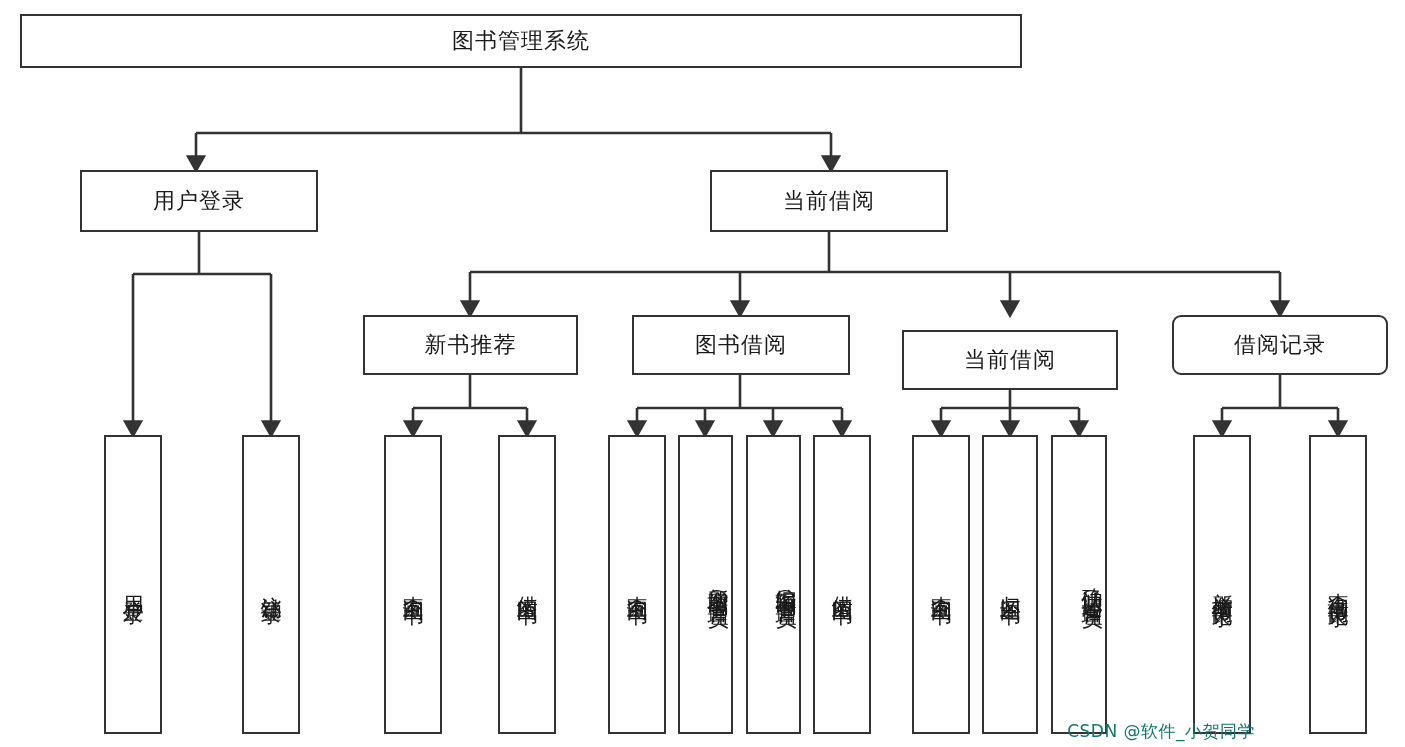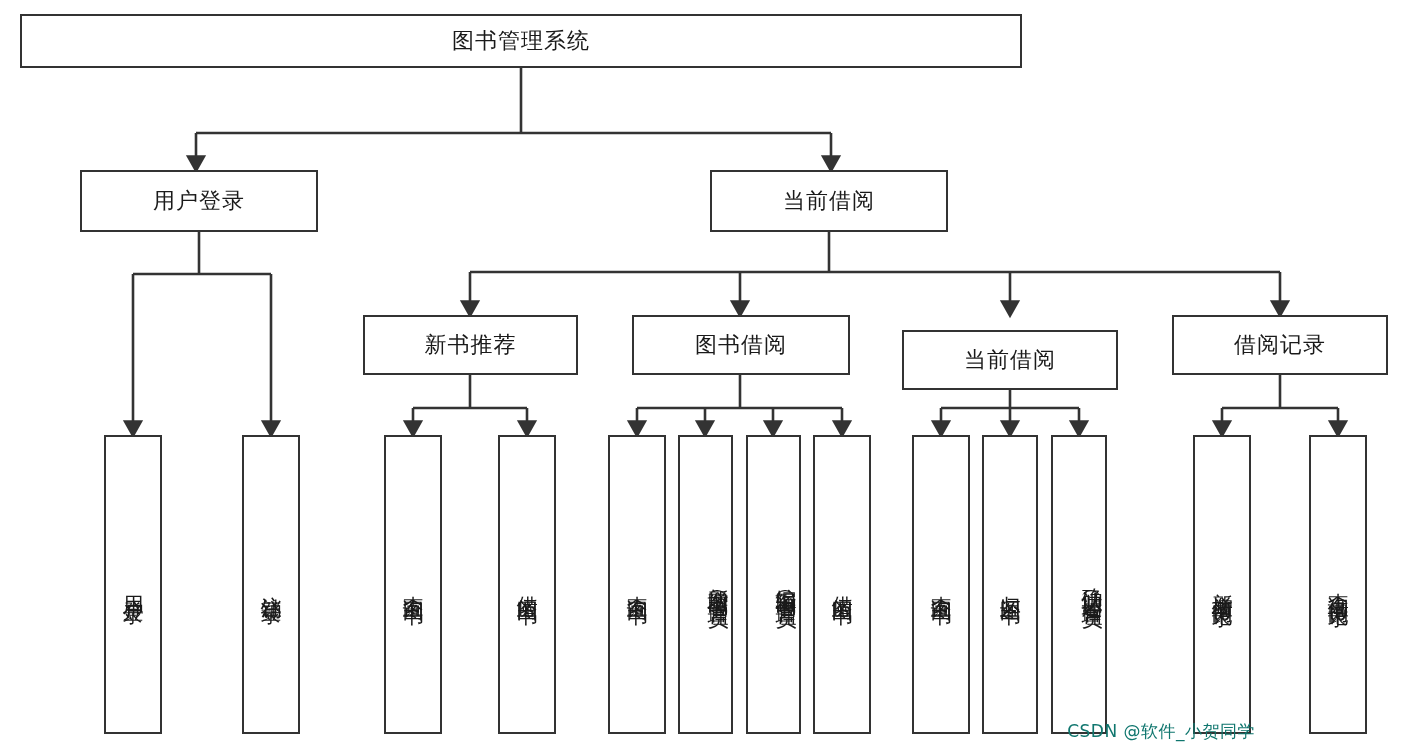--- a/index.html
+++ b/index.html
@@ -137,21 +137,21 @@
 
   <div class="node node-h" style="left:632px; top:315px; width:218px; height:60px;">
     <span>图书借阅</span>
   </div>
   <div class="node node-h" style="left:363px; top:315px; width:215px; height:60px;">
     <span>新书推荐</span>
   </div>
   <div class="node node-h" style="left:902px; top:330px; width:216px; height:60px;">
     <span>当前借阅</span>
   </div>
-  <div class="node node-h" style="left:1172px; top:315px; width:216px; height:60px;">
+  <div class="node node-h" style="left:1172px; top:315px; width:216px; height:60px;border-radius:9px;">
     <span>借阅记录</span>
   </div>
 
   <div class="node node-v align-center" style="left:104px; top:435px; width:58px; height:299px;">
     <span>用户登录</span>
   </div>
   <div class="node node-v align-center" style="left:242px; top:435px; width:58px; height:299px;">
     <span>注销登录</span>
   </div>
 

